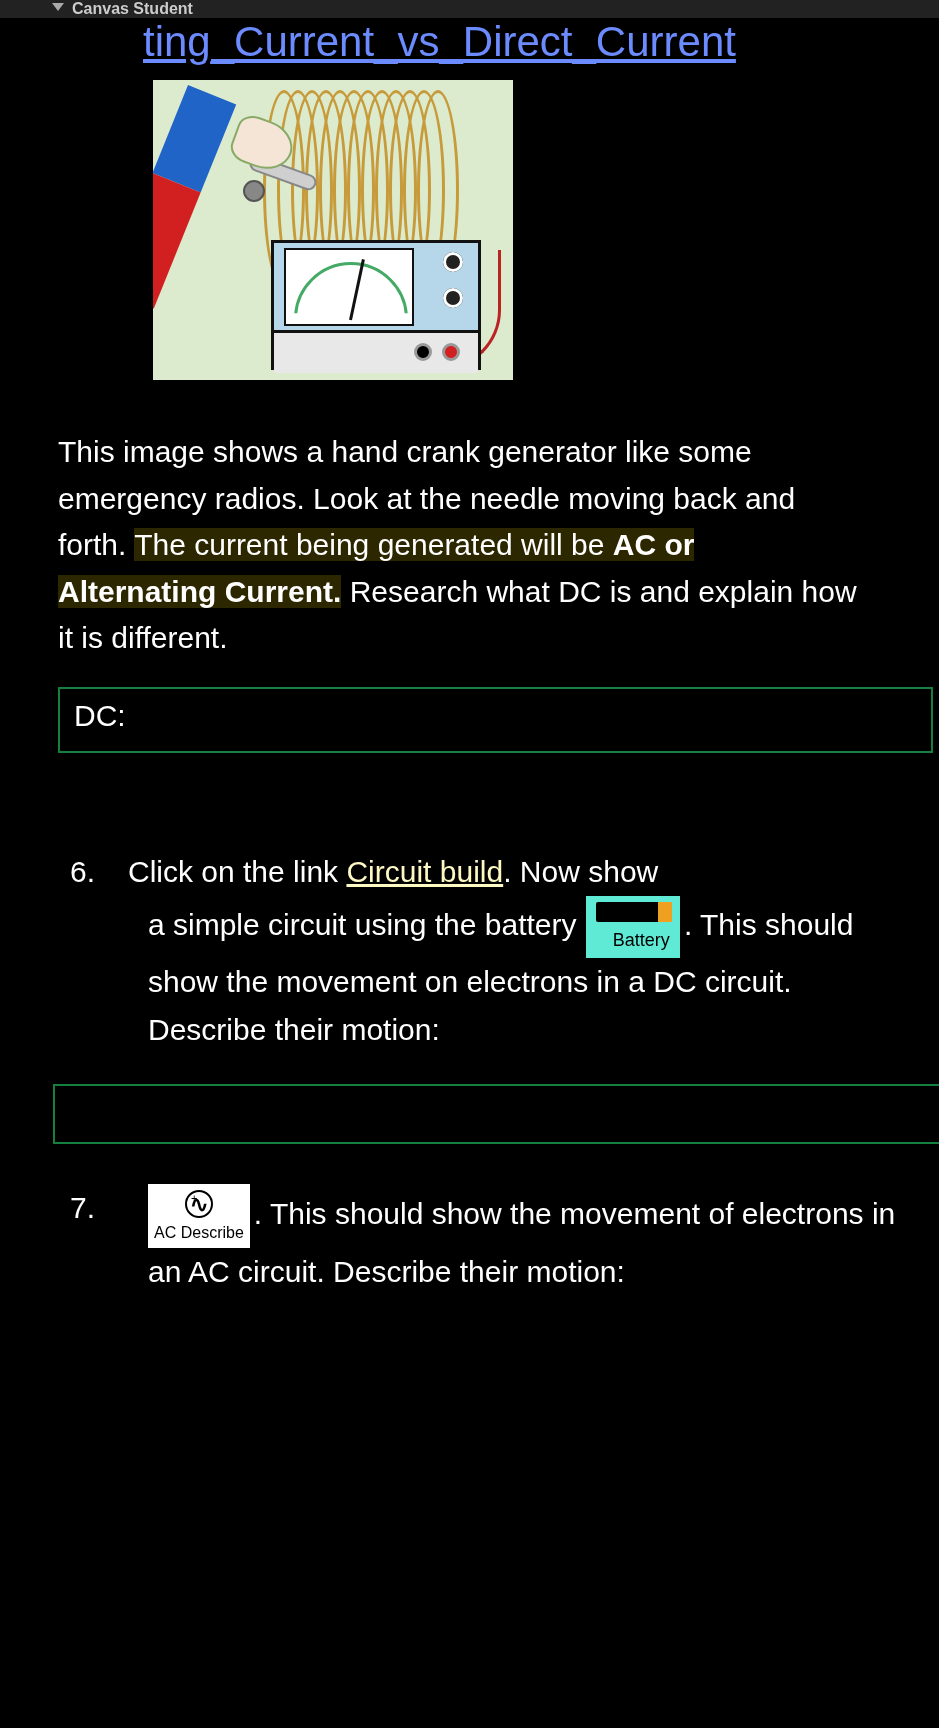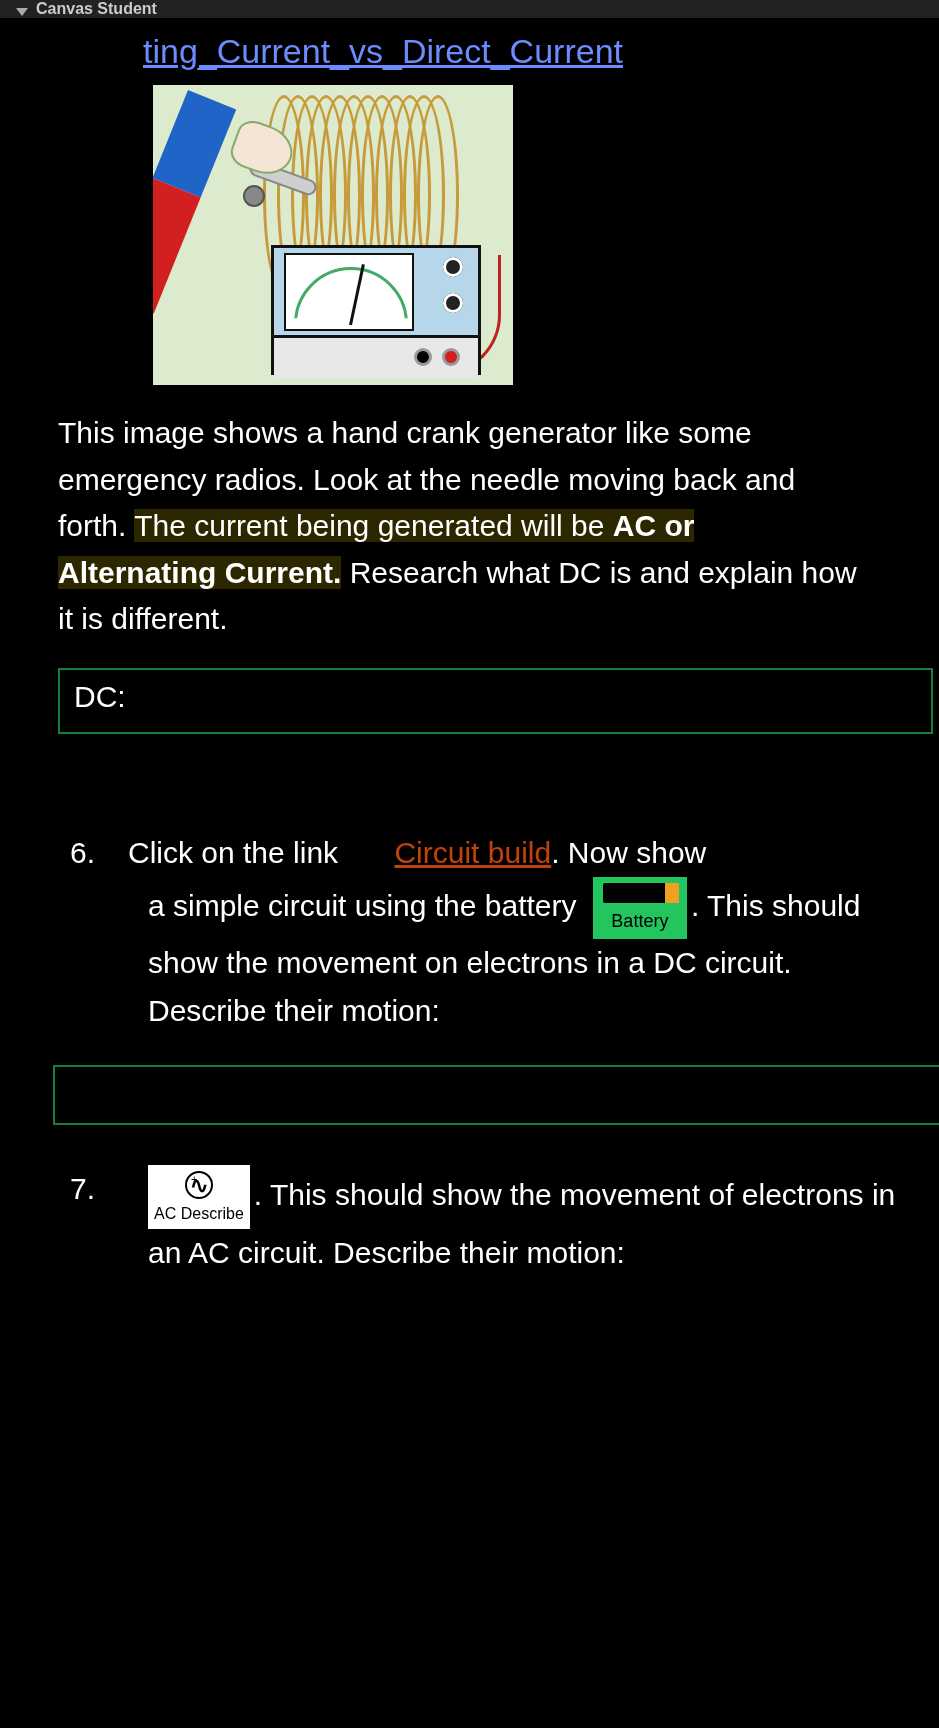--- a/index.html
+++ b/index.html
@@ -1,29 +1,29 @@
 <!DOCTYPE html>
 <html><head>
   <meta charset="utf-8">
   <style>
     * { margin: 0; padding: 0; box-sizing: border-box; }
     html, body { width: 939px; background:#000; color:#fff; font-family: Arial, Helvetica, sans-serif; }
     .statusbar {
       height: 18px; background:#222; color:#ccc; font-size: 16px; font-weight: bold;
-      padding-left: 16px; display:flex; align-items:flex-end; overflow:hidden;
+      padding-left: 52px; display:flex; align-items:center; overflow:hidden;
     }
     .statusbar .tri {
       display:inline-block; width:0; height:0; border-top:8px solid #aaa;
       border-left:6px solid transparent; border-right:6px solid transparent;
       margin-right:8px; transform: translateY(-2px);
     }
     .content { padding: 0 0 40px 58px; width: 939px; }
     .link-top {
-      color:#6b8bff; font-size:34px; text-decoration: underline;
-      margin-left: 85px; margin-top: 14px; display:block;
+      color:#6b8bff; font-size:42px; text-decoration: underline;
+      margin-left: 85px; margin-top: 0; display:block;
     }
     .figure-wrap { margin-left: 95px; margin-top: 14px; }
     .figure {
       width: 360px; height: 300px; background:#dcebce; position:relative; overflow:hidden;
     }
     
     .coil { position:absolute; top:10px; right:40px; width:210px; height:200px; }
     .coil span {
       position:absolute; top:0; width:42px; height:200px; border:3px solid #c79a3a; border-radius:50%;
       background: transparent;
@@ -65,37 +65,37 @@
     .meter .base { height:40px; background:#e8e8e8; position:relative; }
     .jack { position:absolute; top:10px; width:18px; height:18px; border-radius:50%; }
     .jack.j1 { right:46px; background:#000; border:3px solid #999;}
     .jack.j2 { right:18px; background:#d21f1f; border:3px solid #999;}
     .wire {
       position:absolute; right:12px; top:170px; width:120px; height:120px;
       border:3px solid #b22; border-left:none; border-top:none; border-radius: 0 0 60px 0;
     }
 
     .para {
-      font-size:30px; line-height:1.55; margin-top:25px; width:800px;
+      font-size:30px; line-height:1.55; margin-top:49px; width:800px;
     }
     .hl { background:#2d2700; }
     .bold { font-weight: bold; }
 
     .answerbox {
       border:2px solid #15803d; margin-top:25px; padding:10px 14px; min-height:66px;
       font-size:30px; width:875px;
     }
 
     ol.steps { list-style: decimal; margin-top:95px; margin-left: 60px; width:790px; }
     ol.steps > li { font-size:30px; line-height:1.6; margin-bottom:40px; padding-left:10px; }
-    ol.steps a { color:#c2410c; text-decoration: underline; margin-left: 48px; }
+    ol.steps a { color:#fef9c3; text-decoration: underline; }
 
     .battery-badge {
-      display:inline-block; vertical-align:middle; background:#22c55e; color:#000; padding:6px 10px 4px 10px;
-      text-align:center; font-size:18px; margin: 0 4px 0 8px;
+      display:inline-block; vertical-align:middle; background:#5eead4; color:#000; padding:6px 10px 4px 10px;
+      text-align:right; font-size:18px; margin: 0 4px 0 1px;
     }
     .battery-badge .cell {
       width:74px; height:20px; background:#000; border-radius:2px; position:relative; margin-bottom:4px;
     }
     .battery-badge .cell::after {
       content:""; position:absolute; right:-2px; top:0; width:14px; height:20px; background:#f0a020;
     }
 
     .ac-badge {
       display:inline-block; vertical-align:middle; background:#fff; color:#000; padding:6px 6px 2px 6px;

